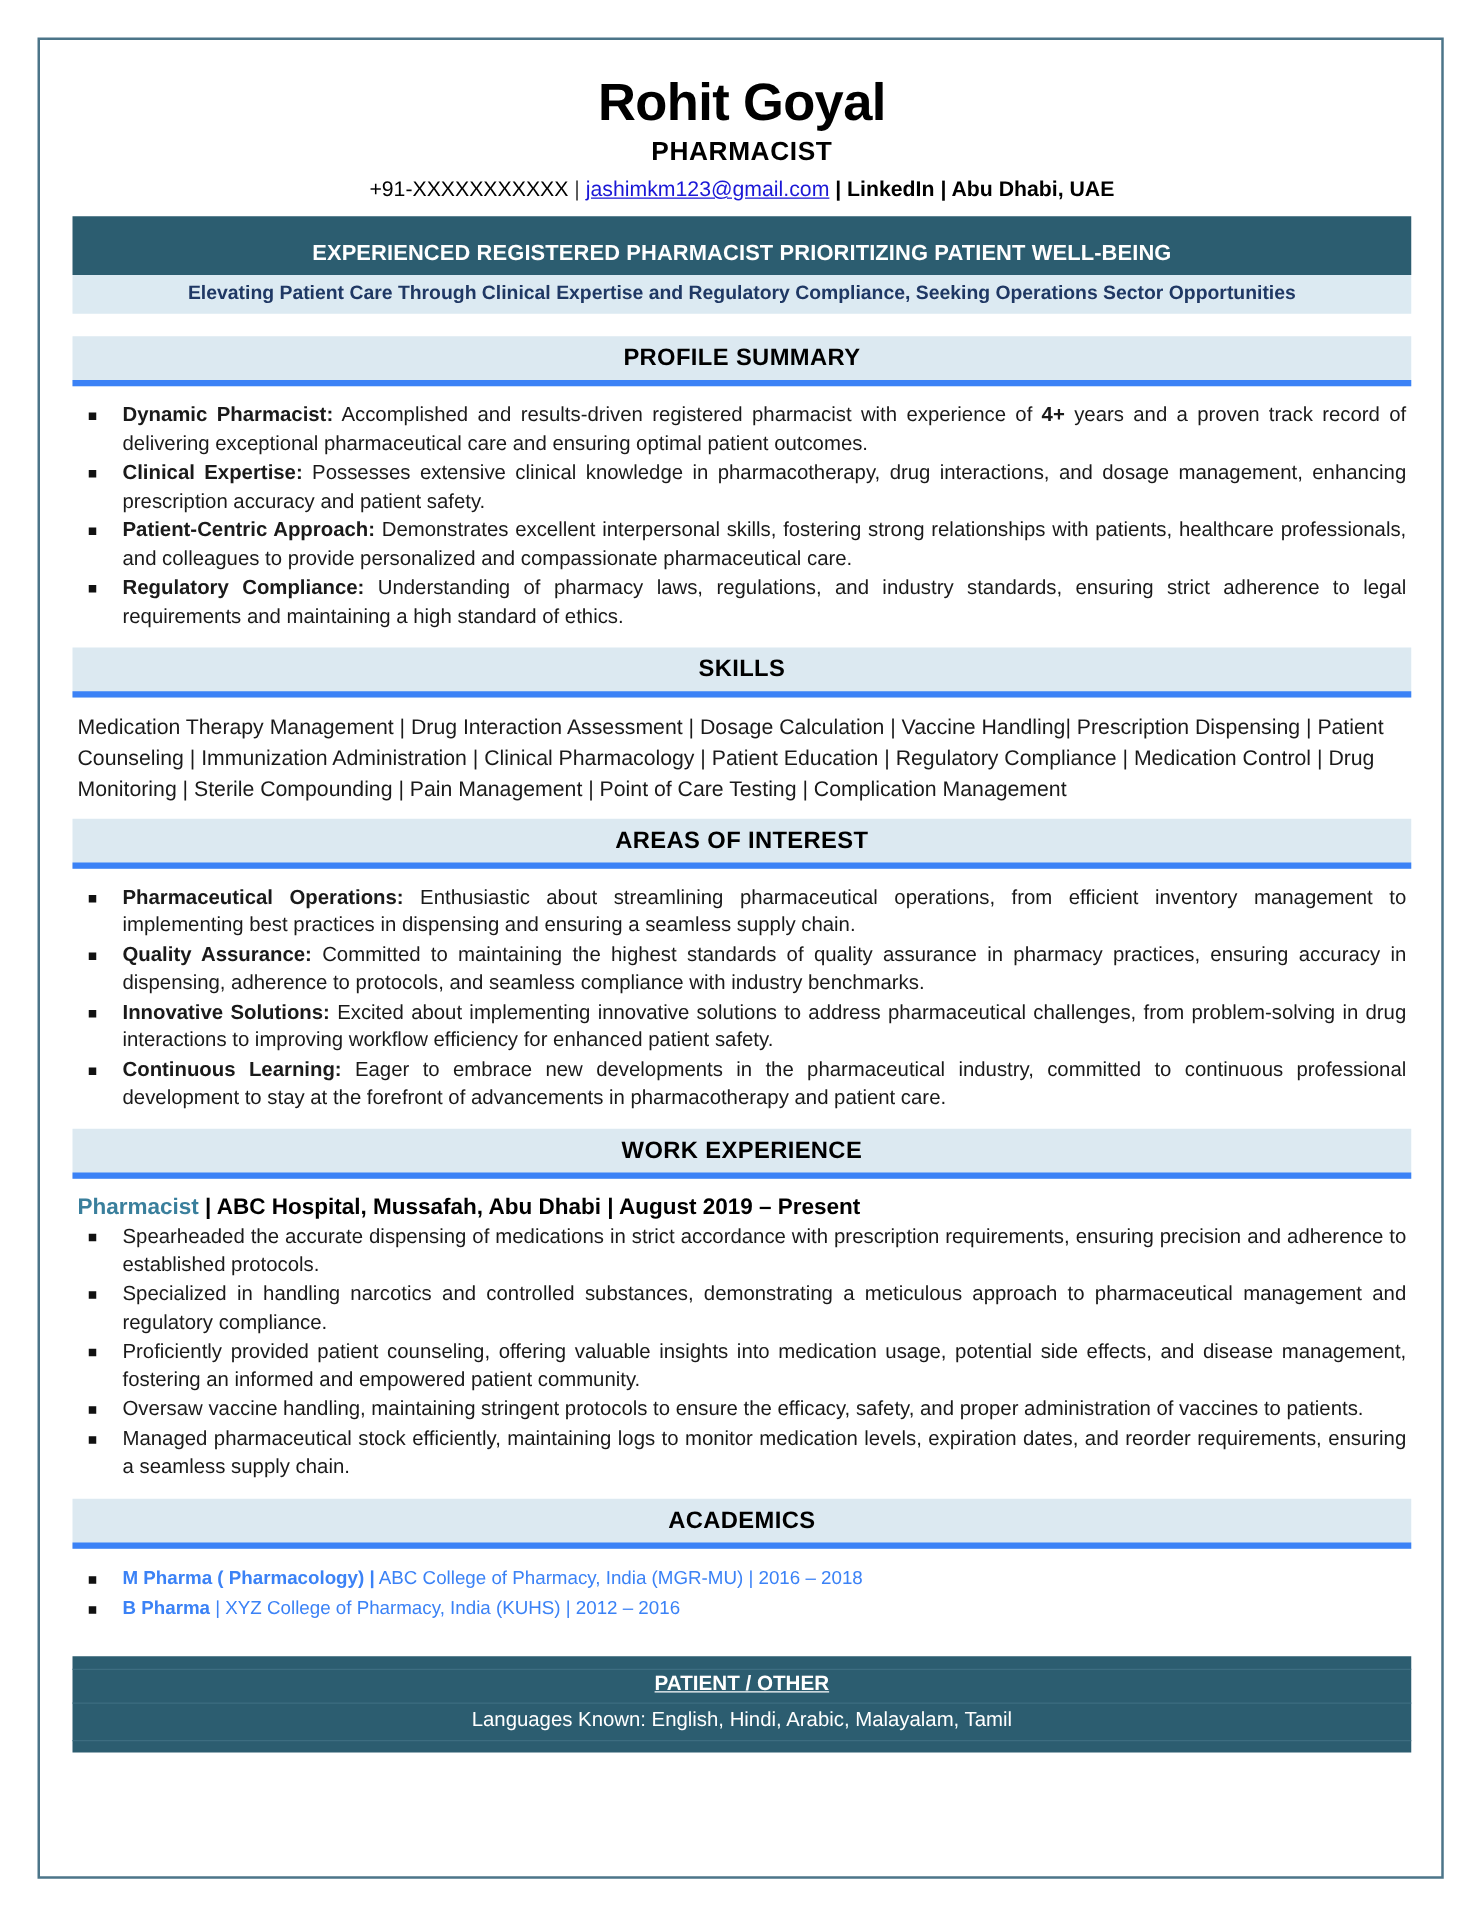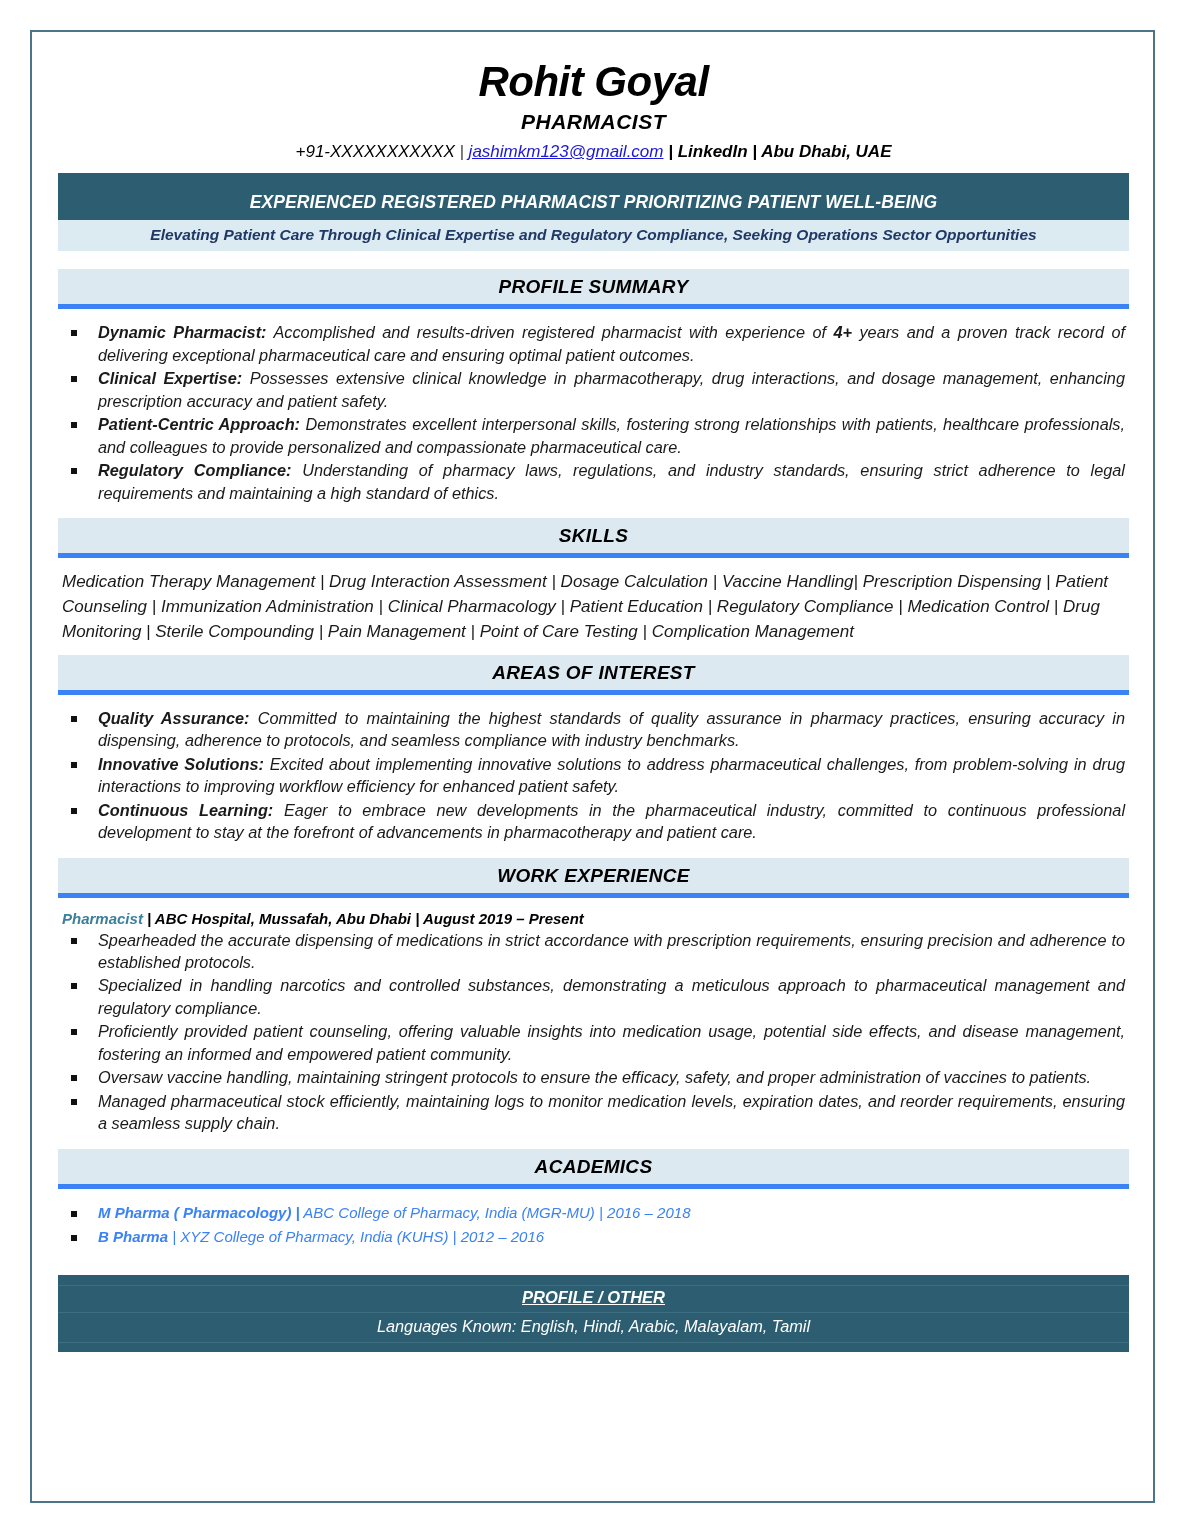--- a/index.html
+++ b/index.html
@@ -26,21 +26,20 @@
   }
 
   .page-inner {
     position: absolute;
     left: 30px;
     top: 30px;
     width: 1127px;
     height: 1475px;
     box-sizing: border-box;
     padding: 18px 28px 0 28px;
-    font-style: italic;
   }
 
   
   .name {
     text-align: center;
     font-size: 42px;
     font-weight: bold;
     letter-spacing: -0.5px;
     line-height: 1.15;
     margin: 10px 0 4px 0;
@@ -136,21 +135,21 @@
     text-align: left;
     font-size: 17px;
     line-height: 1.46;
     padding: 0 4px;
     margin-bottom: 4px;
     color: #1a1a1a;
   }
 
   
   .job-line {
-    font-size: 15px;
+    font-size: 18px;
     font-weight: bold;
     margin: 2px 0 2px 4px;
     color: #000000;
   }
   .job-line .job-title { color: #3a7f9c; }
 
   
   ul.academics {
     list-style: none;
     margin: 0;
@@ -220,20 +219,21 @@
     <li><b>Clinical Expertise:</b><span> Possesses extensive clinical knowledge in pharmacotherapy, drug interactions, and dosage management, enhancing prescription accuracy and patient safety.</span></li>
     <li><b>Patient-Centric Approach:</b><span> Demonstrates excellent interpersonal skills, fostering strong relationships with patients, healthcare professionals, and colleagues to provide personalized and compassionate pharmaceutical care.</span></li>
     <li><b>Regulatory Compliance:</b><span> Understanding of pharmacy laws, regulations, and industry standards, ensuring strict adherence to legal requirements and maintaining a high standard of ethics.</span></li>
   </ul>
 
   <div class="section-head">SKILLS</div>
   <div class="skills-text">Medication Therapy Management | Drug Interaction Assessment | Dosage Calculation | Vaccine Handling| Prescription Dispensing | Patient Counseling | Immunization Administration | Clinical Pharmacology | Patient Education | Regulatory Compliance | Medication Control | Drug Monitoring | Sterile Compounding | Pain Management | Point of Care Testing | Complication Management</div>
 
   <div class="section-head tight">AREAS OF INTEREST</div>
   <ul class="bullets">
+    <li><b>Pharmaceutical Operations:</b><span> Enthusiastic about streamlining pharmaceutical operations, from efficient inventory management to implementing best practices in dispensing and ensuring a seamless supply chain.</span></li>
     <li><b>Quality Assurance:</b><span> Committed to maintaining the highest standards of quality assurance in pharmacy practices, ensuring accuracy in dispensing, adherence to protocols, and seamless compliance with industry benchmarks.</span></li>
     <li><b>Innovative Solutions:</b><span> Excited about implementing innovative solutions to address pharmaceutical challenges, from problem-solving in drug interactions to improving workflow efficiency for enhanced patient safety.</span></li>
     <li><b>Continuous Learning:</b><span> Eager to embrace new developments in the pharmaceutical industry, committed to continuous professional development to stay at the forefront of advancements in pharmacotherapy and patient care.</span></li>
   </ul>
 
   <div class="section-head">WORK EXPERIENCE</div>
   <div class="job-line">
     <span class="job-title">Pharmacist</span><span> | ABC Hospital, Mussafah, Abu Dhabi | August 2019 – Present</span>
   </div>
   <ul class="bullets">
@@ -245,18 +245,18 @@
   </ul>
 
   <div class="section-head">ACADEMICS</div>
   <ul class="academics">
     <li><b>M Pharma ( Pharmacology) |</b><span> ABC College of Pharmacy, India (MGR-MU) | 2016 – 2018</span></li>
     <li><b>B Pharma</b><span> | XYZ College of Pharmacy, India (KUHS) | 2012 – 2016</span></li>
   </ul>
 
   <div class="footer-block">
     <div class="footer-row footer-spacer-top"></div>
-    <div class="footer-row footer-title">PROFILE / OTHER</div>
+    <div class="footer-row footer-title">PATIENT / OTHER</div>
     <div class="footer-row footer-langs">Languages Known: English, Hindi, Arabic, Malayalam, Tamil</div>
     <div class="footer-row footer-spacer-bottom"></div>
   </div>
 
 </div>
 
 </body></html>

